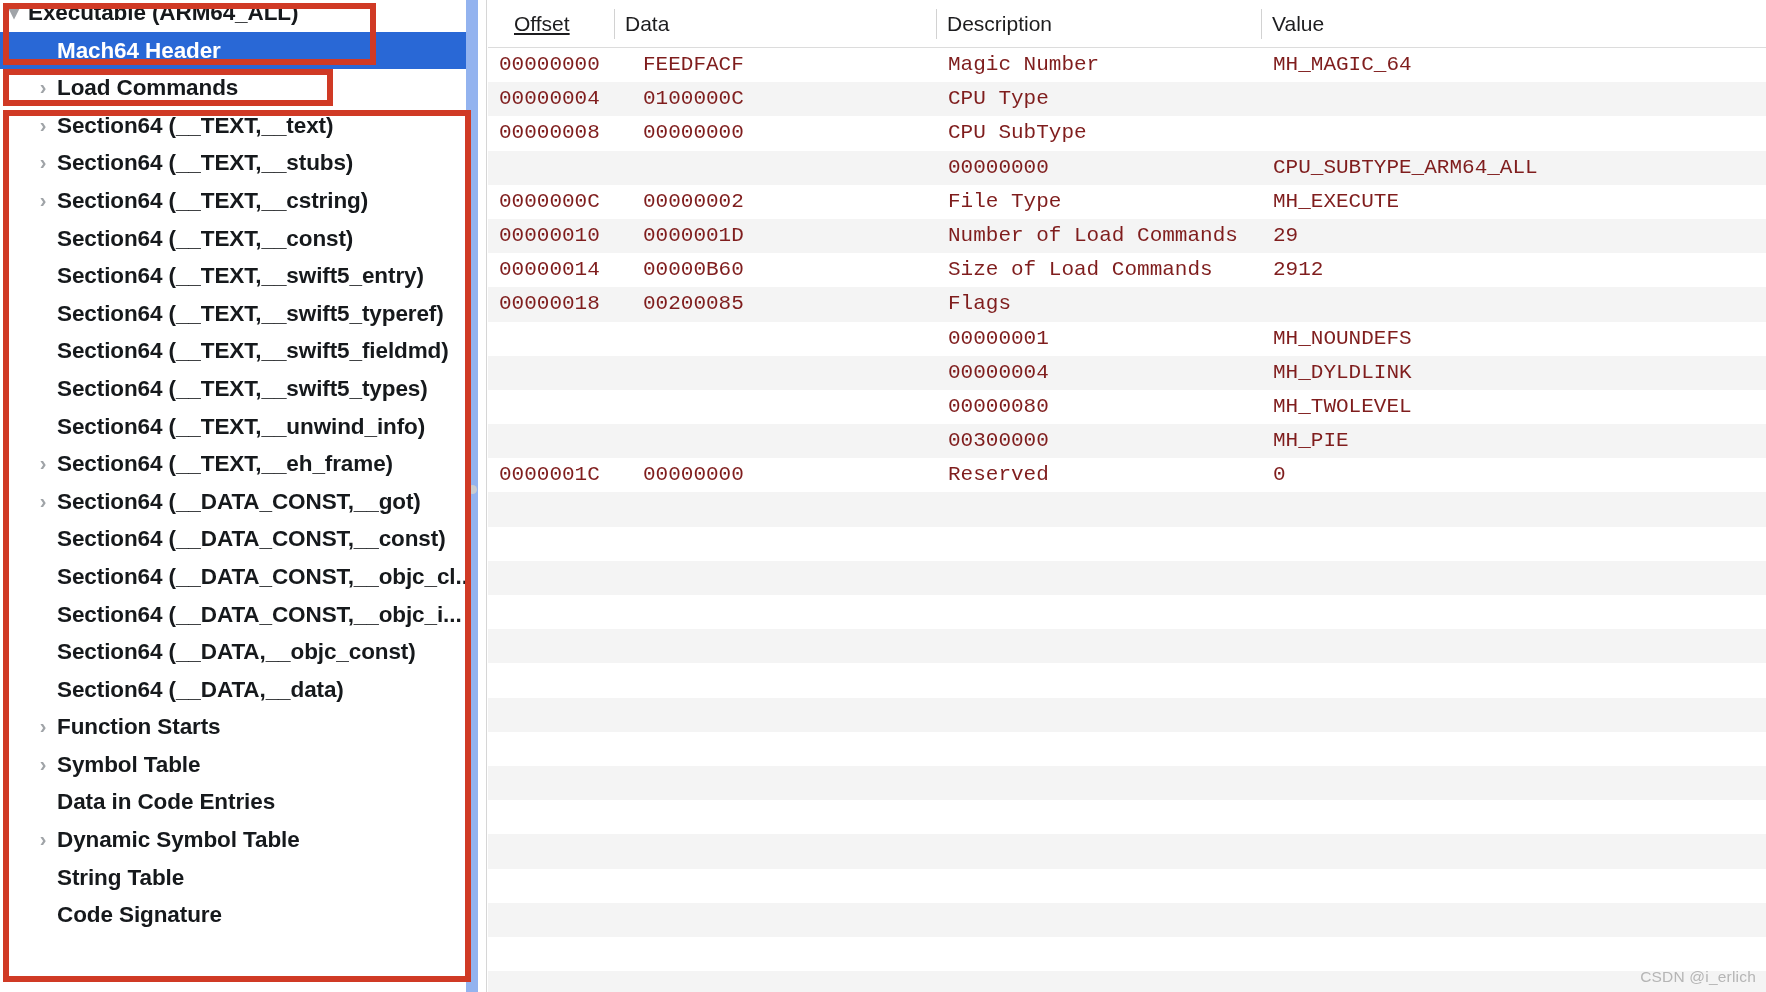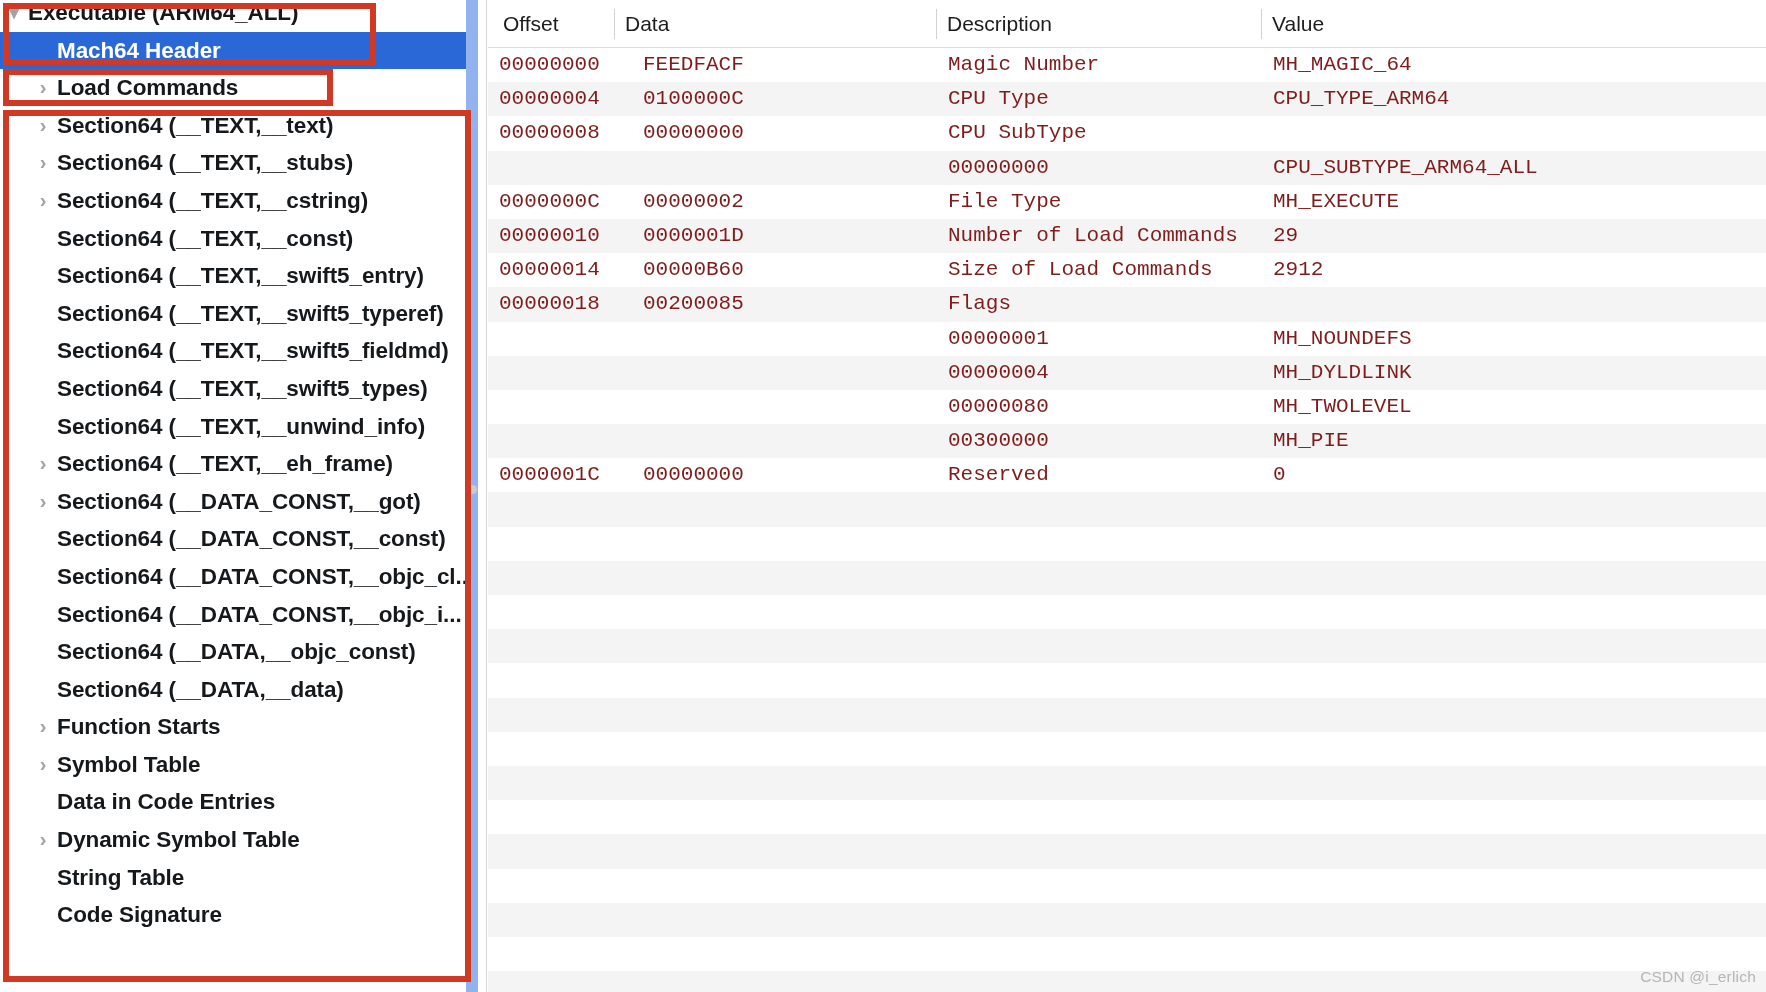--- a/index.html
+++ b/index.html
@@ -215,37 +215,36 @@
         <div class="tree-row depth2"><span class="disclosure"></span><span class="tree-label">Code Signature</span></div>
       </div>
   </div>
 
   <div id="sidebar-scrollbar"></div>
   <div id="sidebar-scroll-handle"></div>
   <div id="pane-divider"></div>
 
   <div id="table-pane">
     <div id="table-header">
-      <div class="th c-offset-h" style="left:4px;width:126px;">Offset</div>
+      <div class="th c-offset-h" style="left:15px;width:126px;text-decoration:underline;">Offset</div>
       <div class="th sep" style="left:448px;width:325px;">Description</div>
       <div class="th sep" style="left:126px;width:322px;">Data</div>
       <div class="th sep" style="left:773px;width:500px;">Value</div>
     </div>
     <div id="table-body">
         <div class="row">
           <div class="cell c-offset">00000000</div>
           <div class="cell c-data">FEEDFACF</div>
           <div class="cell c-desc">Magic Number</div>
           <div class="cell c-value">MH_MAGIC_64</div>
         </div>
         <div class="row alt">
           <div class="cell c-offset">00000004</div>
           <div class="cell c-data">0100000C</div>
           <div class="cell c-desc">CPU Type</div>
-          <div class="cell c-value">CPU_TYPE_ARM64</div>
         </div>
         <div class="row">
           <div class="cell c-offset">00000008</div>
           <div class="cell c-data">00000000</div>
           <div class="cell c-desc">CPU SubType</div>
           <div class="cell c-value"></div>
         </div>
         <div class="row alt">
           <div class="cell c-offset"></div>
           <div class="cell c-data"></div>

